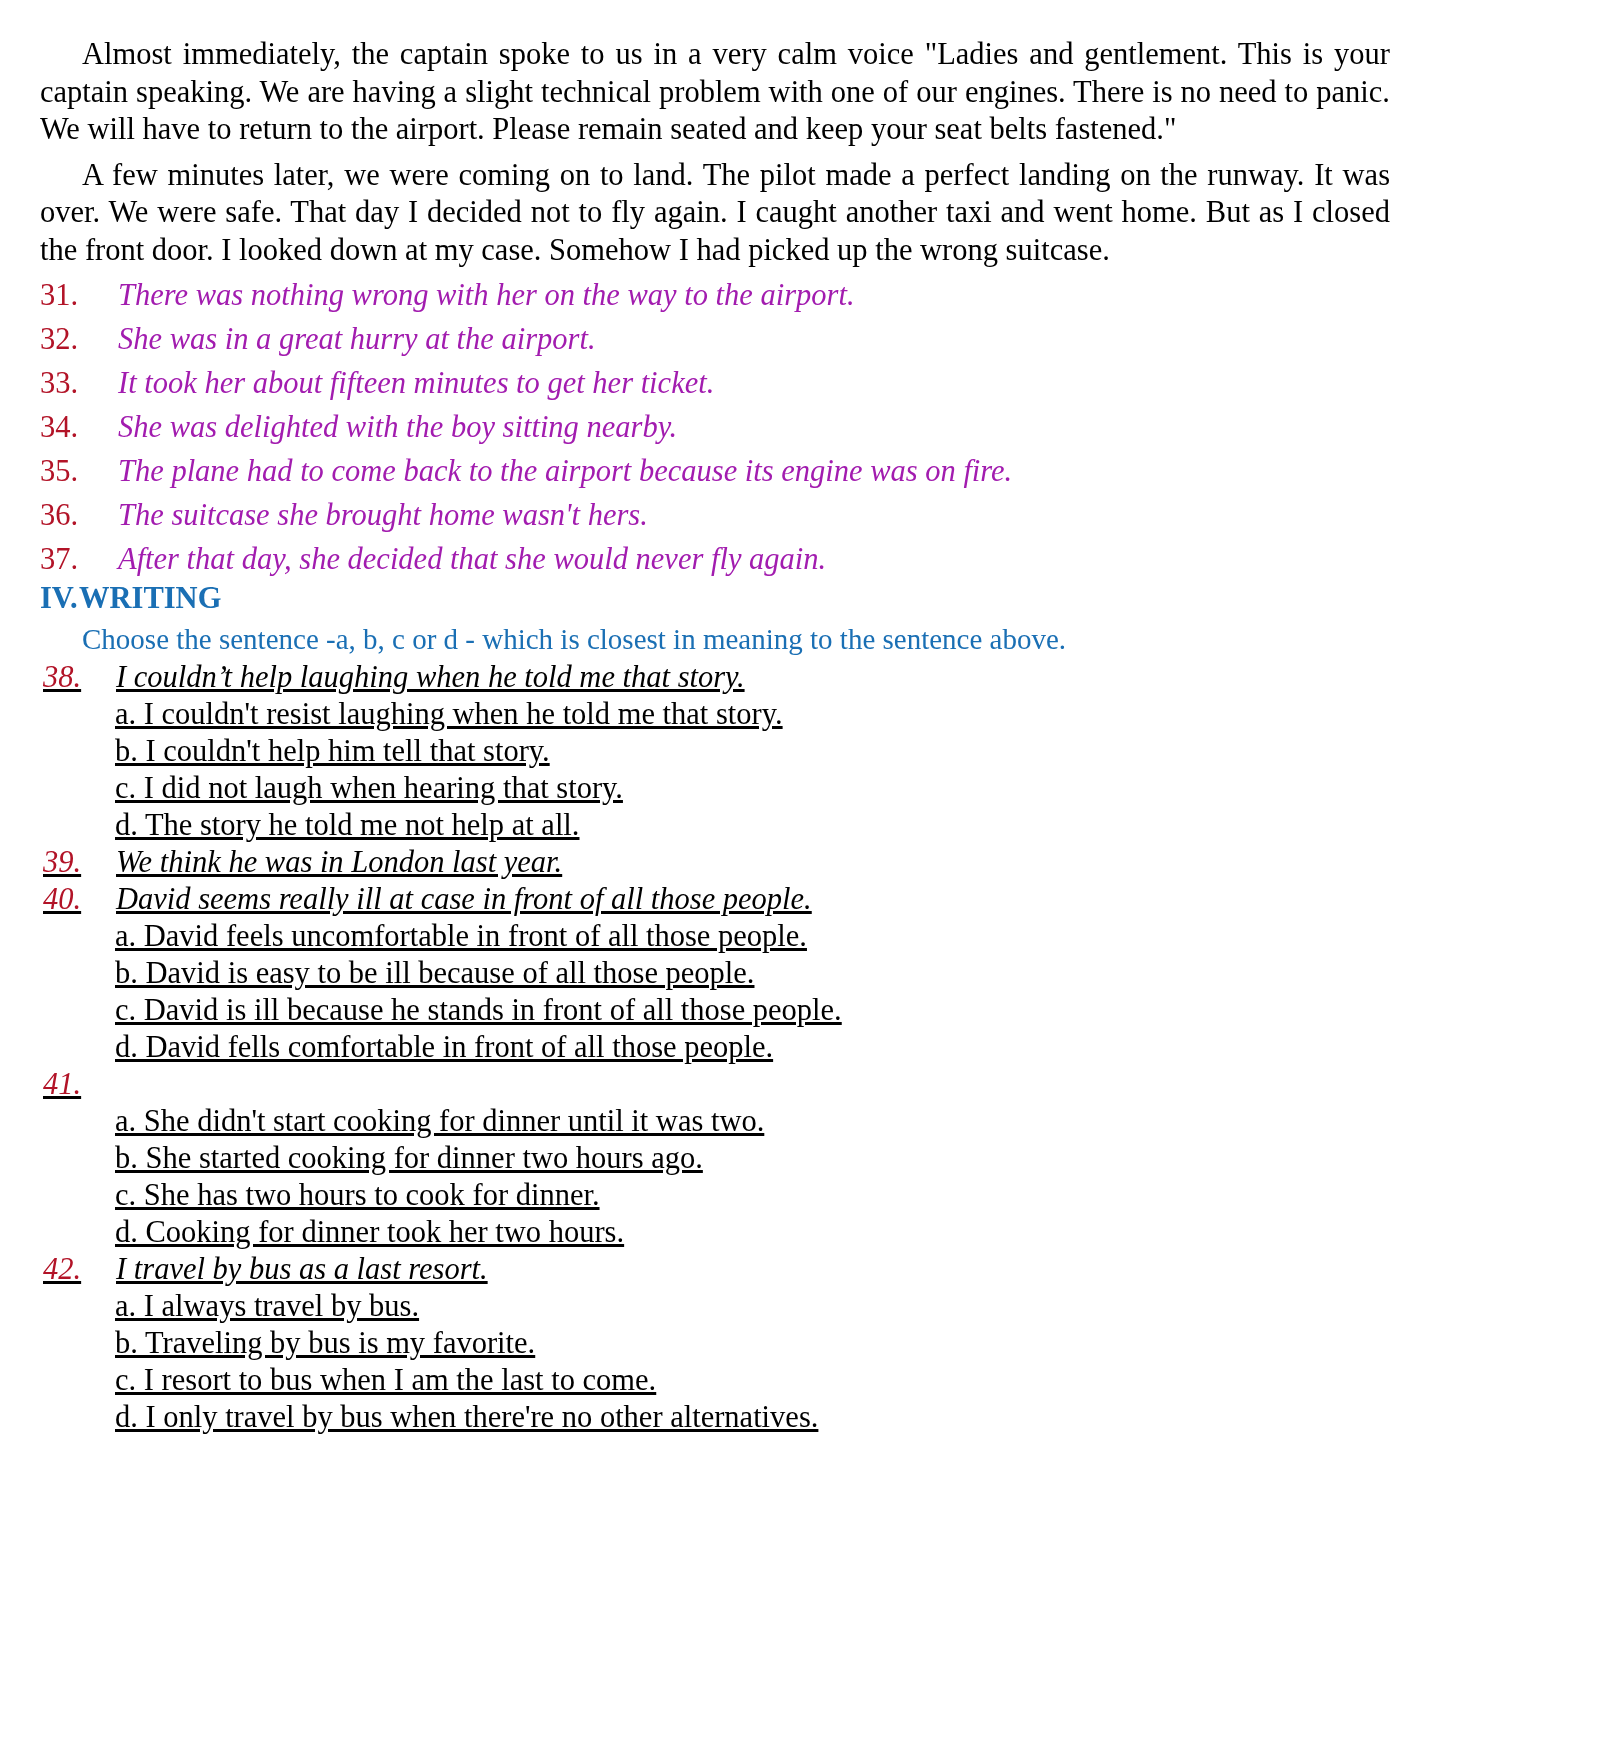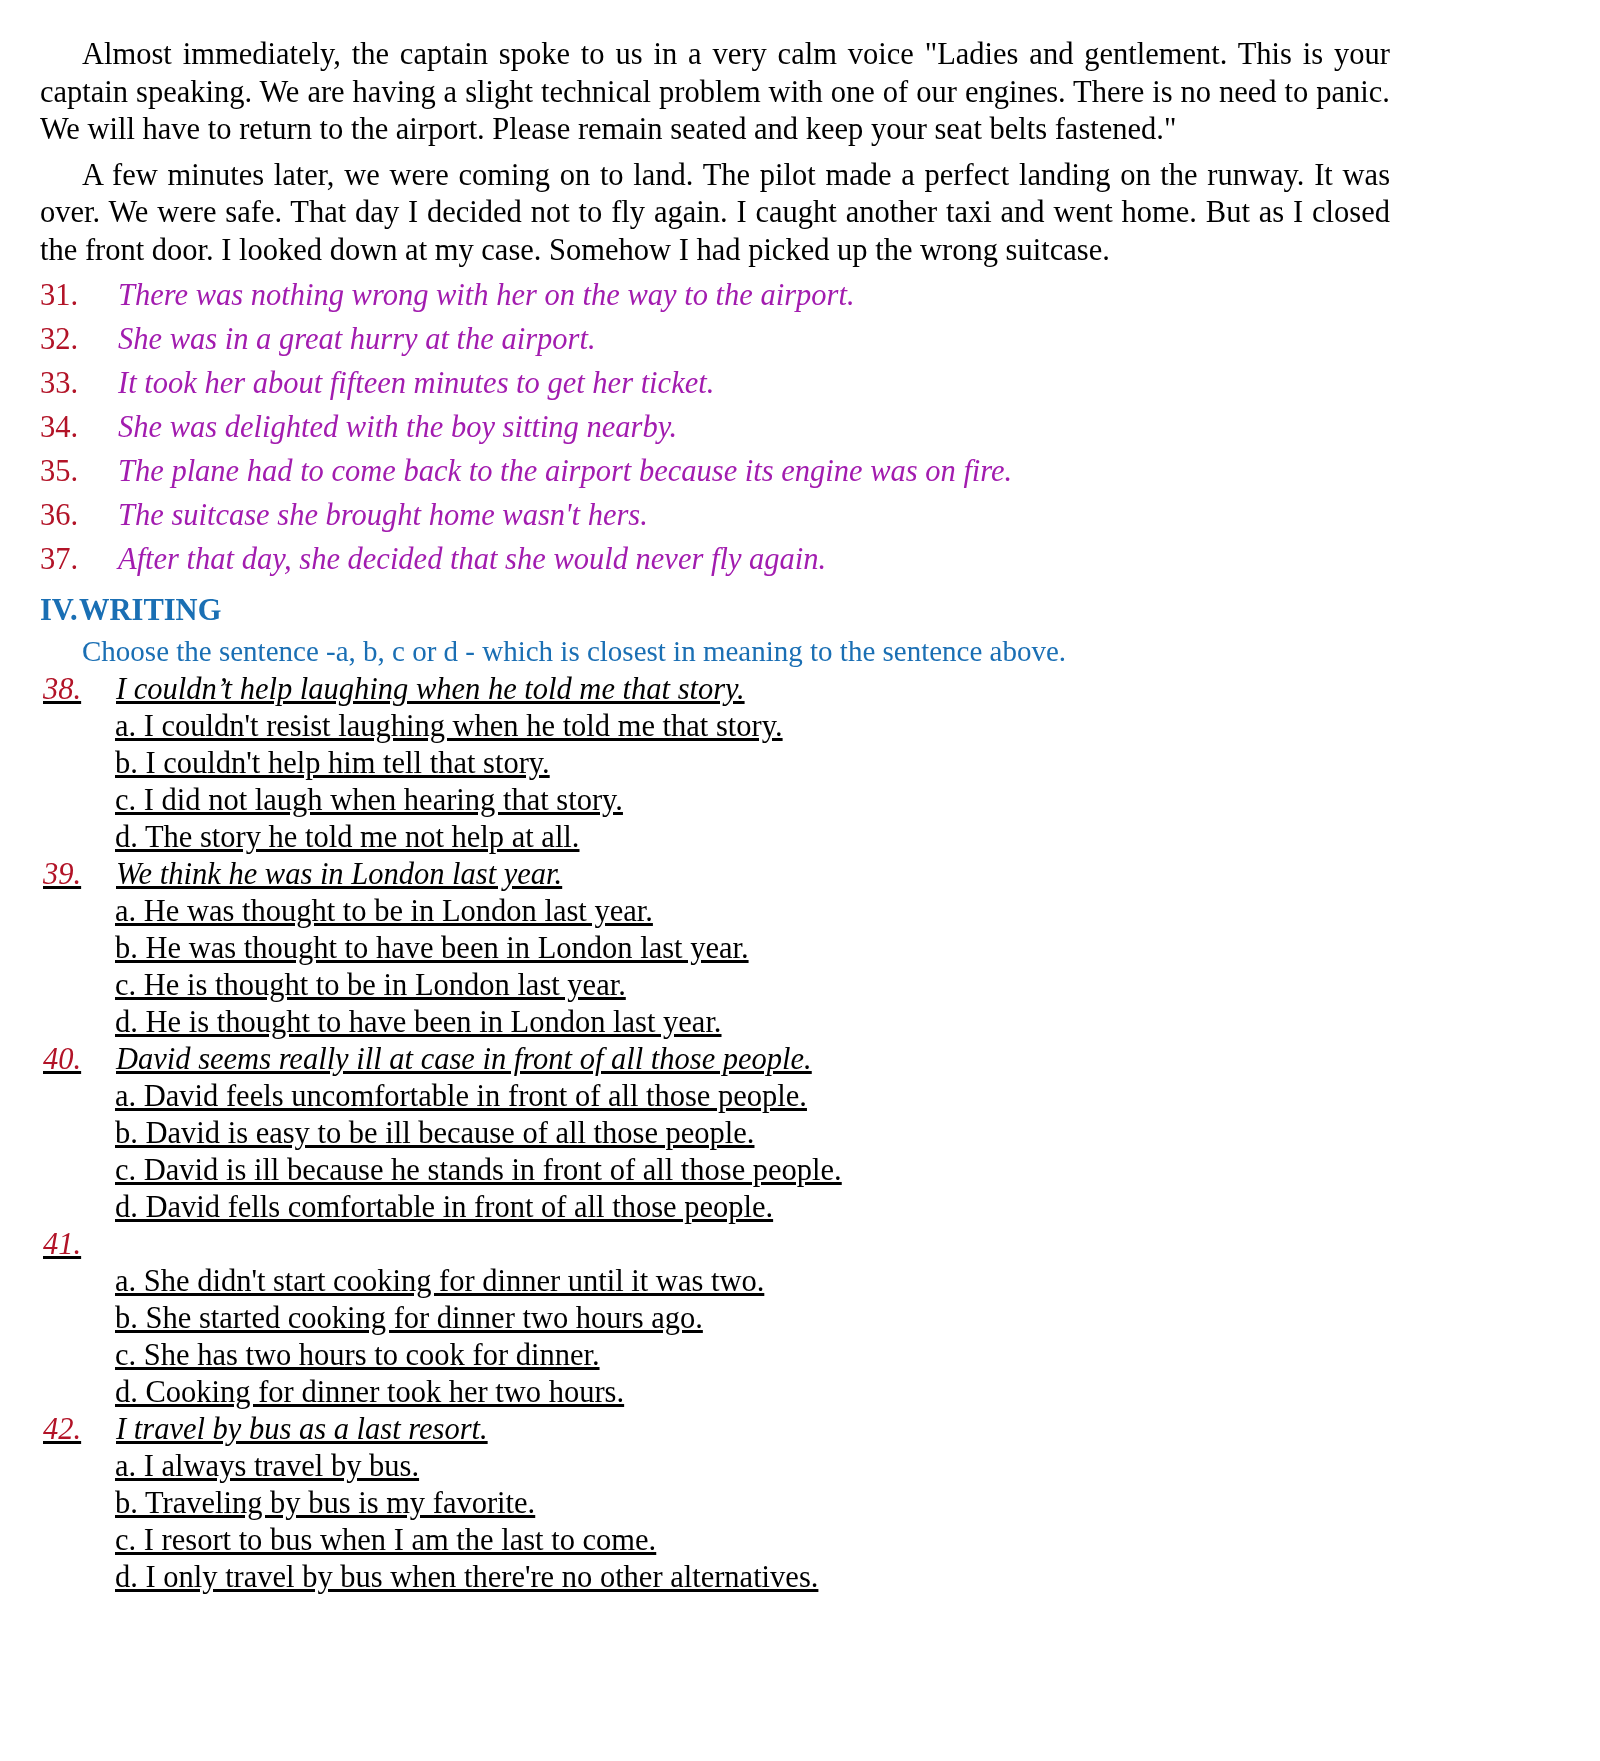--- a/index.html
+++ b/index.html
@@ -58,21 +58,21 @@
   .statement .txt { color: #a21caf; font-style: italic; }
 
   
   .section-head {
     display: flex;
     align-items: baseline;
     font-size: 30.5px;
     line-height: 42px;
     font-weight: bold;
     color: #1A6FB4;
-    margin-top: 12px;
+    margin-top: 0;
   }
   .section-head .roman {
     width: 39px;
     flex: 0 0 39px;
   }
   .section-instruction {
     font-size: 29px;
     line-height: 40px;
     font-weight: normal;
     color: #1A6FB4;
@@ -167,26 +167,20 @@
       <li class="option">c. I did not laugh when hearing that story.</li>
       <li class="option">d. The story he told me not help at all.</li>
     </ul>
   </div>
 
   <div class="q-block">
     <div class="q-prompt">
       <span class="q-num">39.</span>
       <span class="q-text">We think he was in London last year.</span>
     </div>
-    <ul class="options">
-      <li class="option">a. He was thought to be in London last year.</li>
-      <li class="option">b. He was thought to have been in London last year.</li>
-      <li class="option">c. He is thought to be in London last year.</li>
-      <li class="option">d. He is thought to have been in London last year.</li>
-    </ul>
   </div>
 
   <div class="q-block">
     <div class="q-prompt">
       <span class="q-num">40.</span>
       <span class="q-text">David seems really ill at case in front of all those people.</span>
     </div>
     <ul class="options">
       <li class="option">a. David feels uncomfortable in front of all those people.</li>
       <li class="option">b. David is easy to be ill because of all those people.</li>

